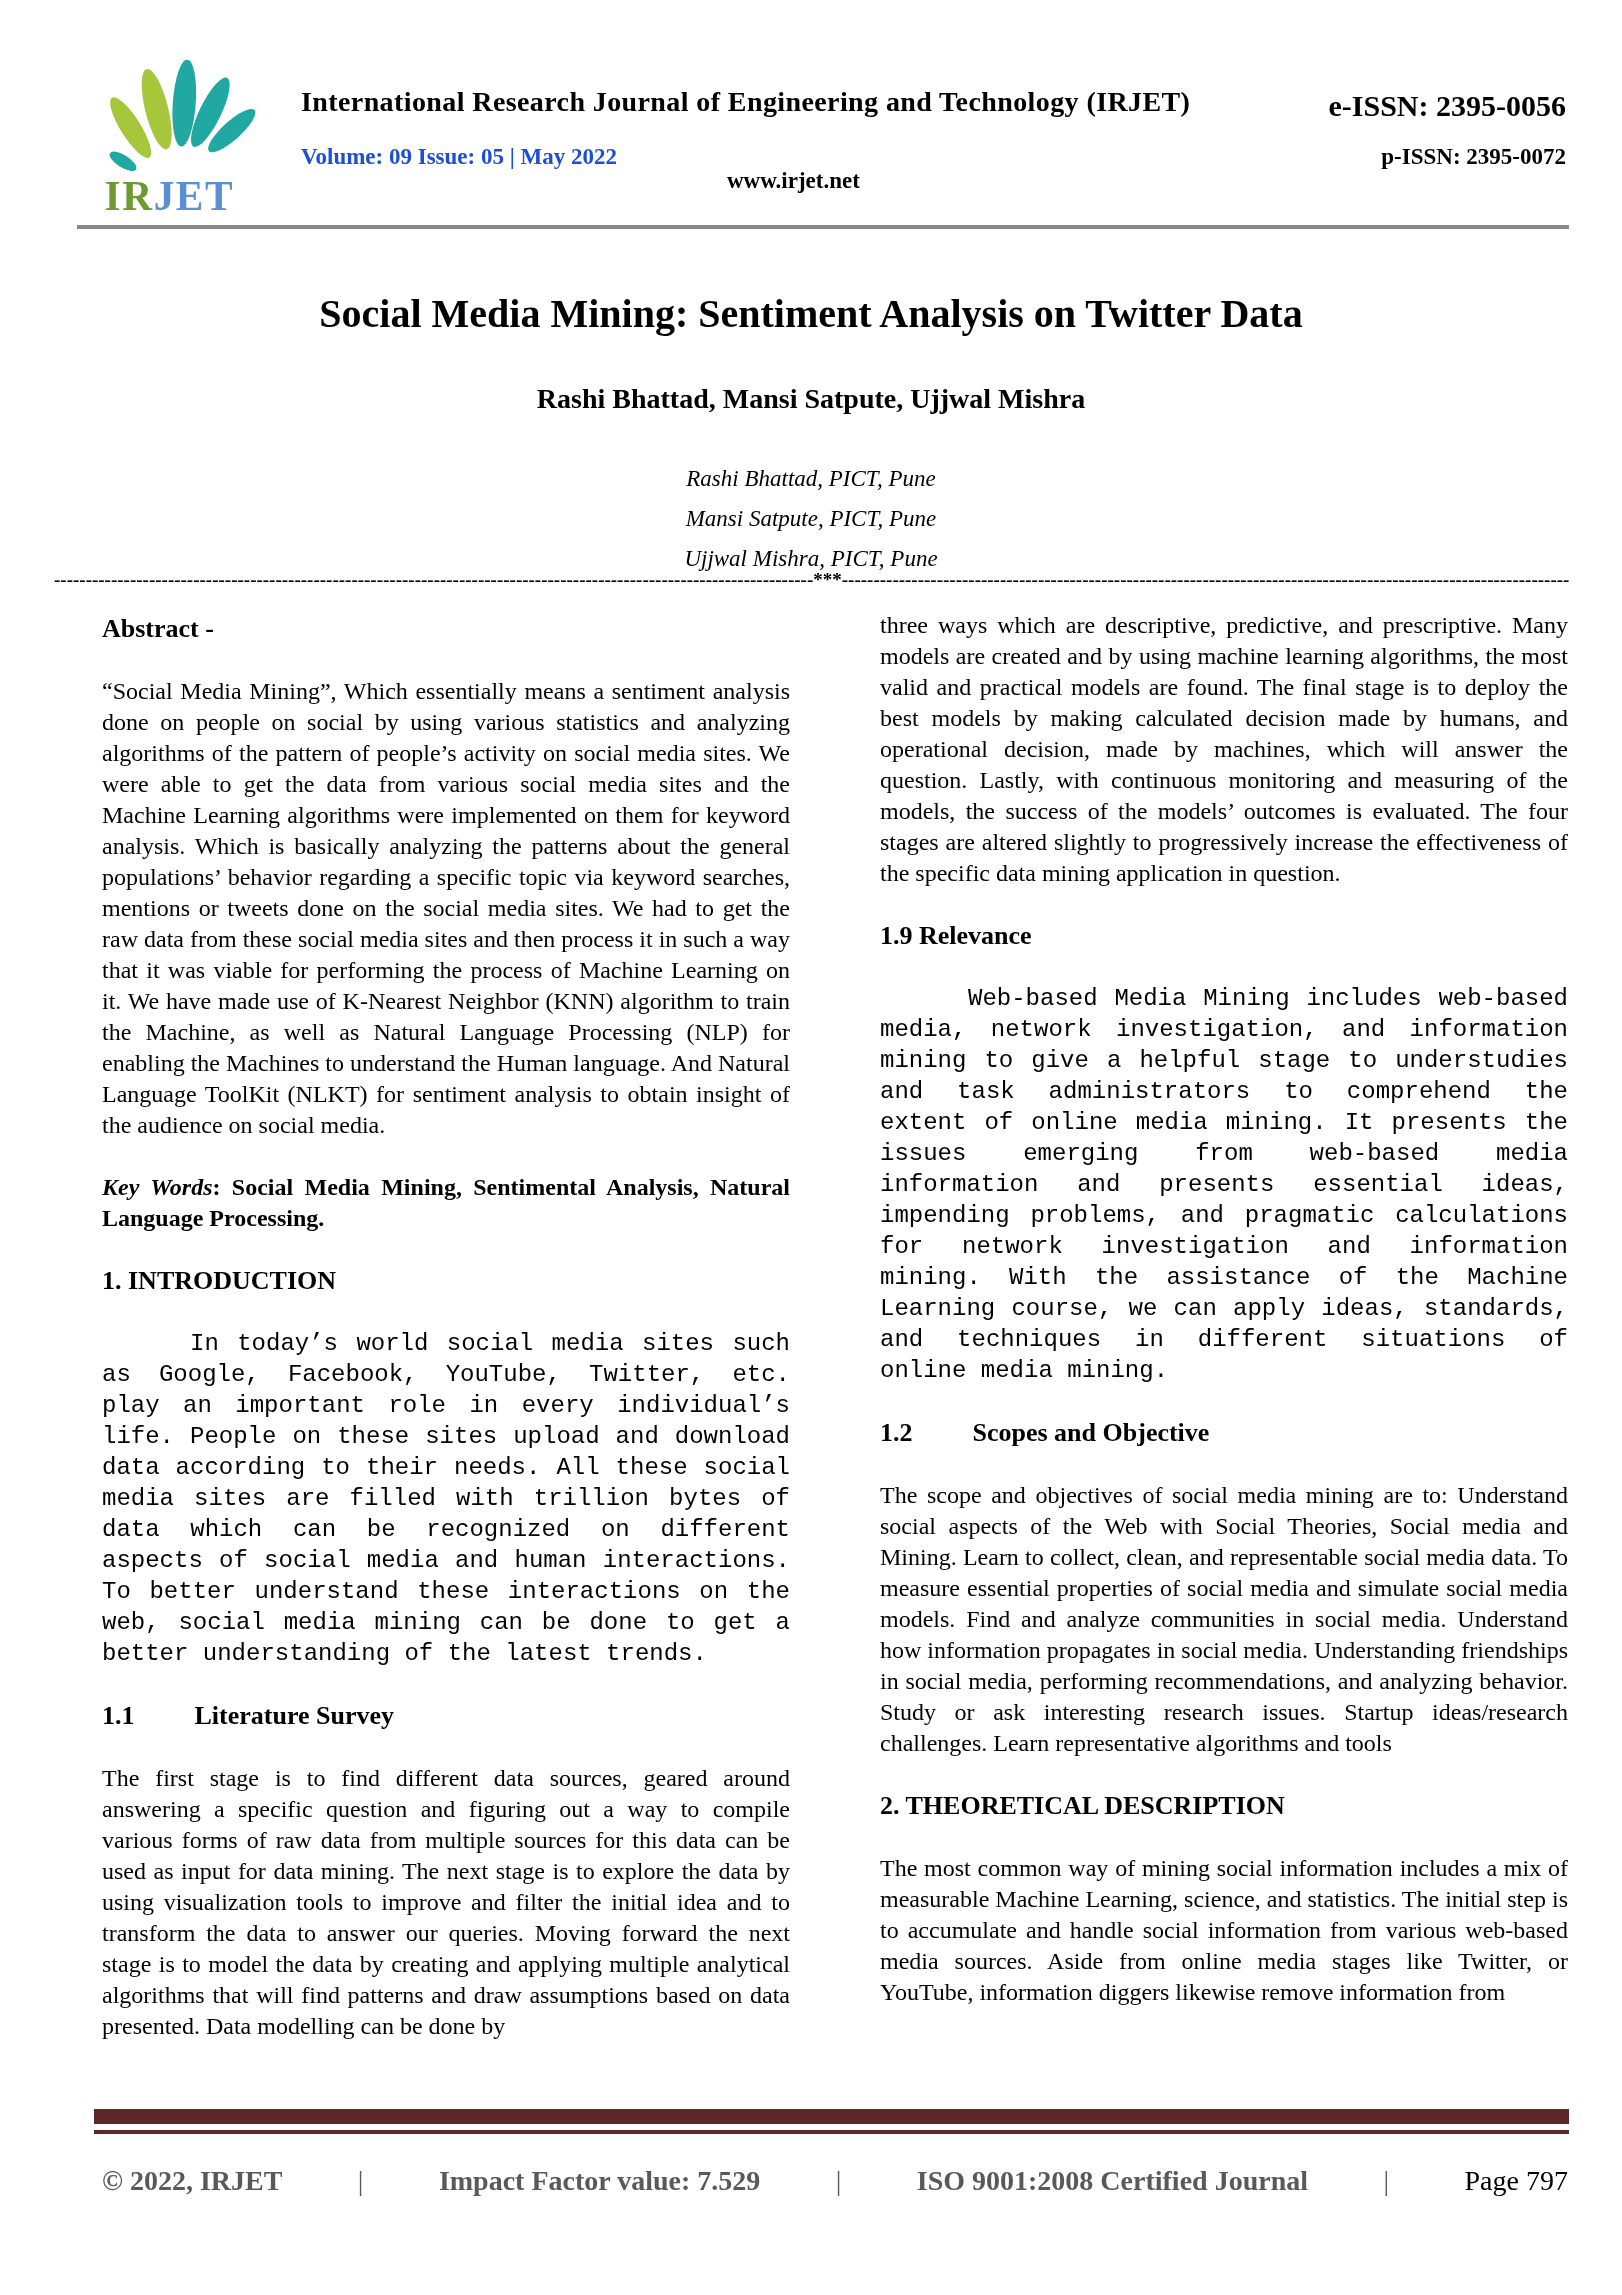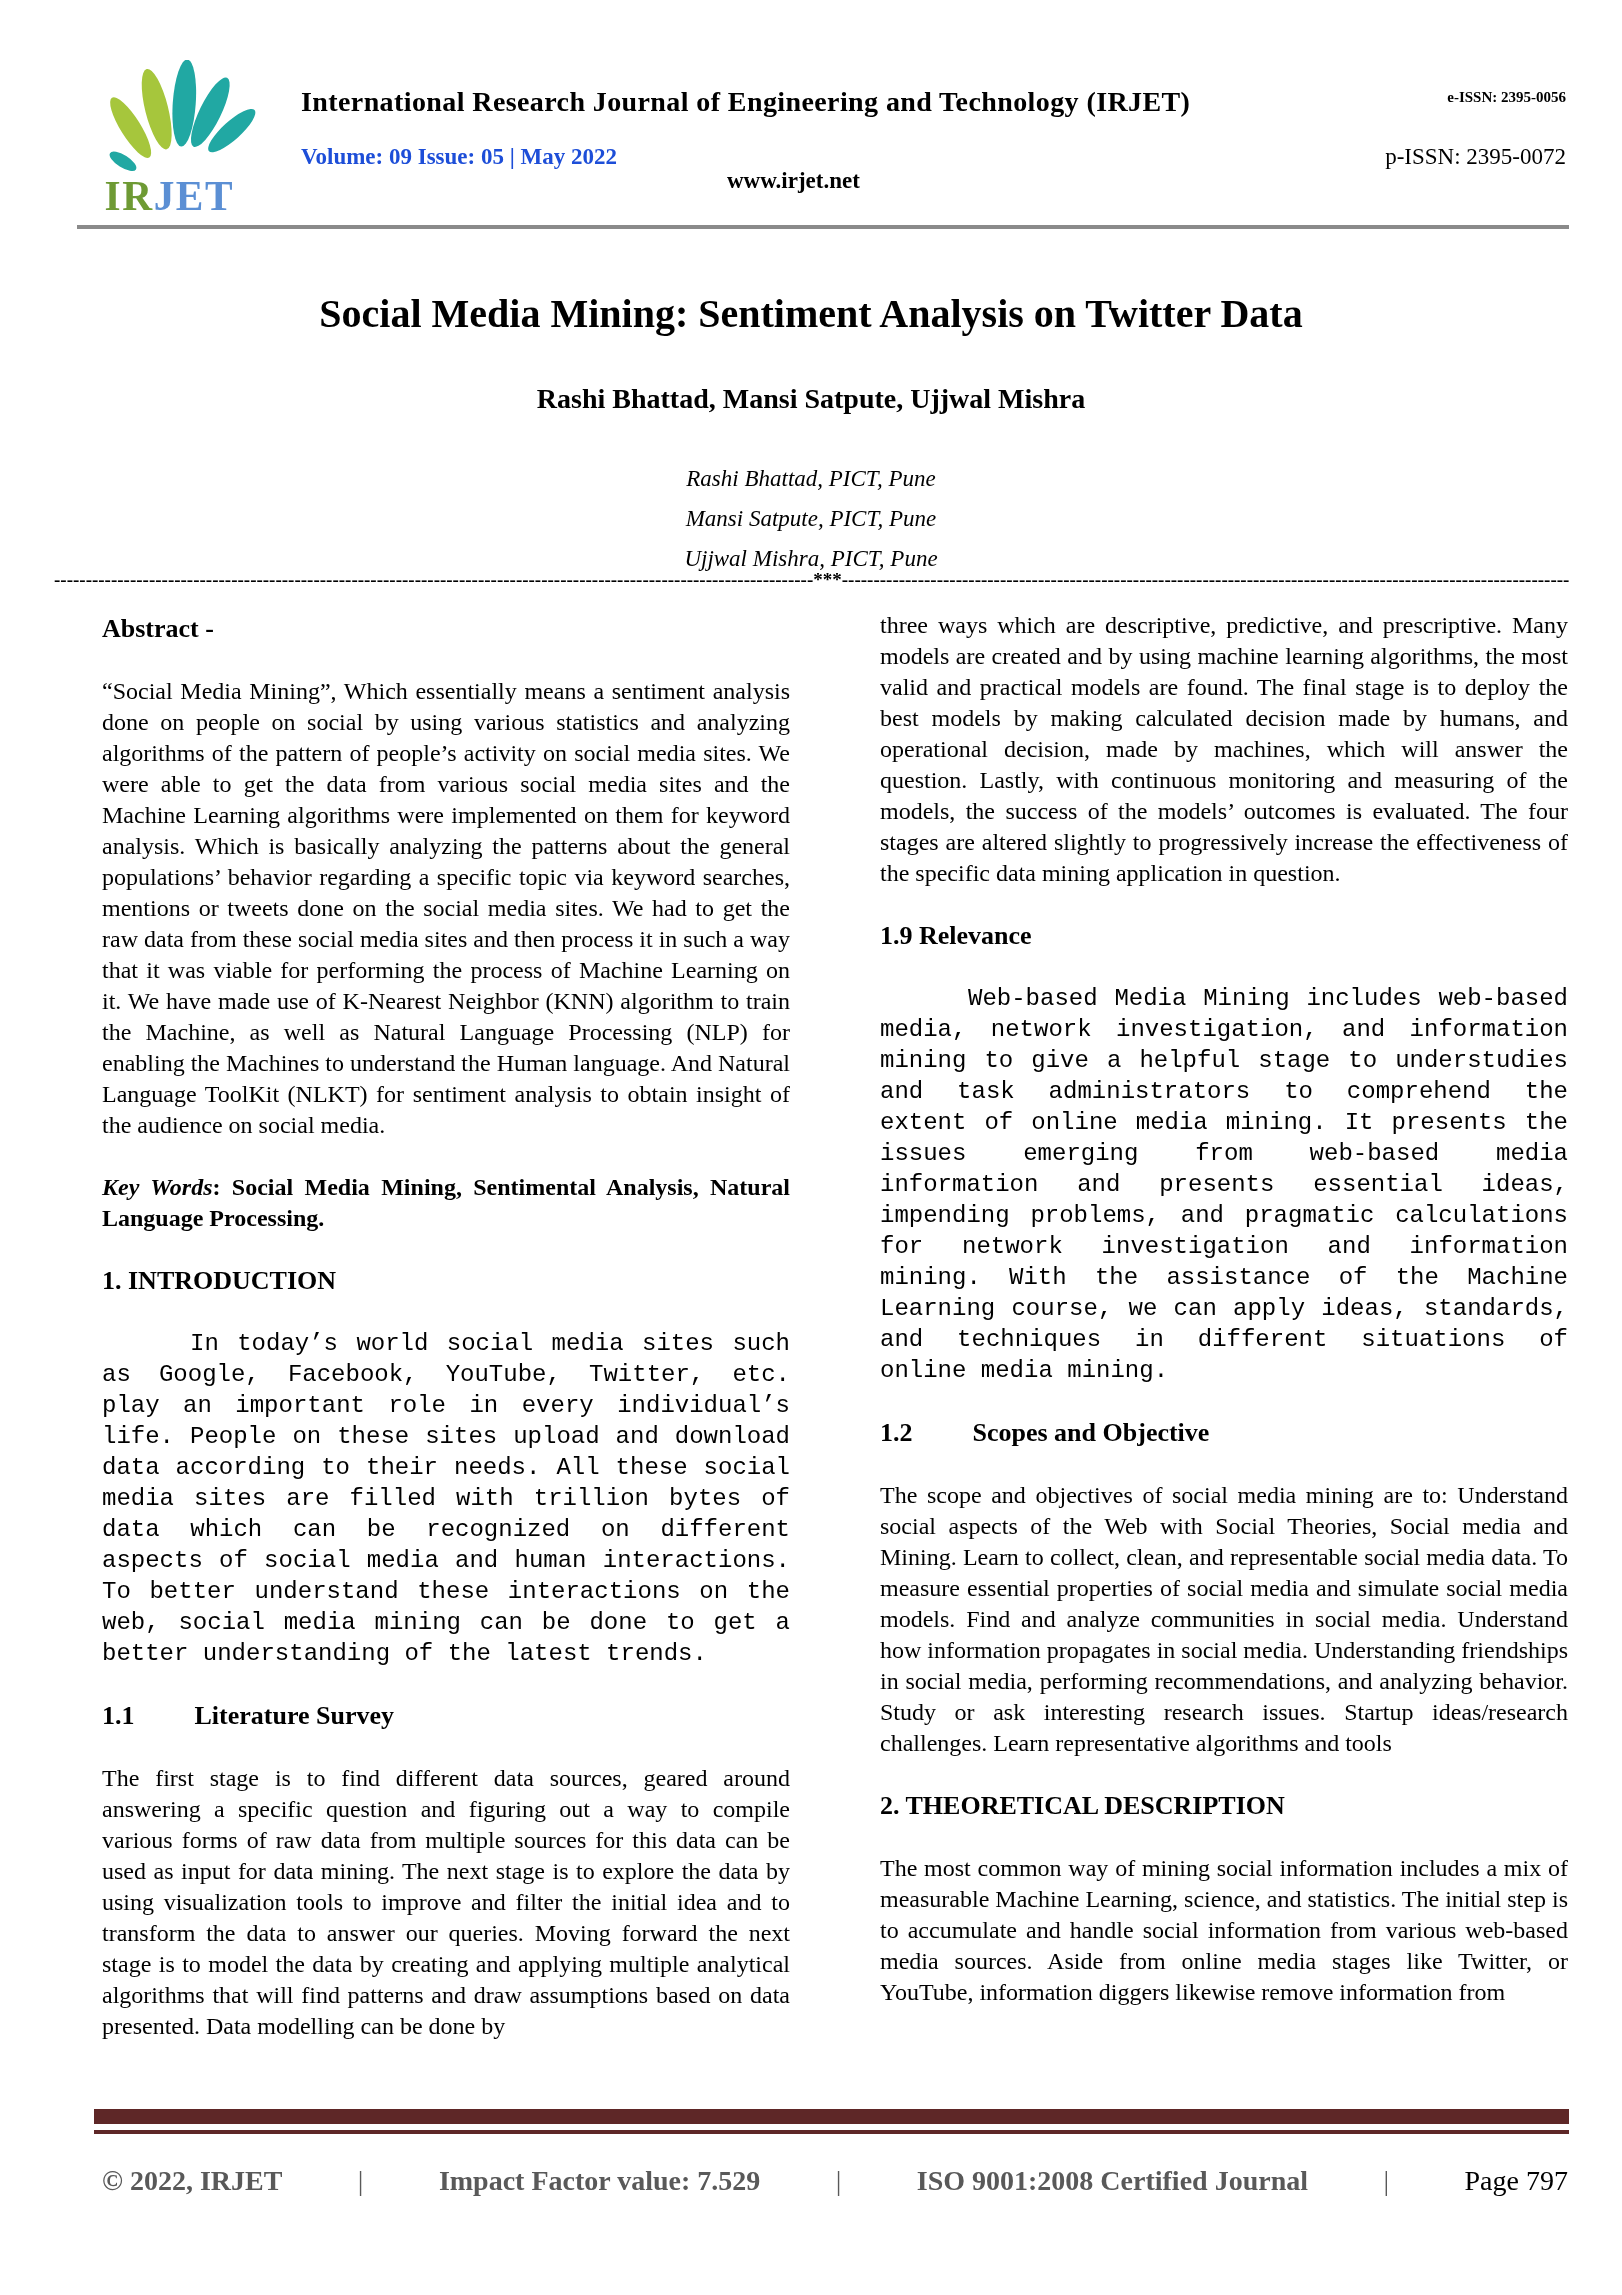--- a/index.html
+++ b/index.html
@@ -10,24 +10,24 @@
     font-family:"Liberation Serif","DejaVu Serif",serif;
     color:#000;
     overflow:hidden;
   }
   
   .logo { position:absolute; left:100px; top:60px; width:167px; height:165px; }
   .journal-name {
     position:absolute; left:301px; top:86px; width:1074px;
     font-size:28px; font-weight:bold; letter-spacing:0.4px;
   }
-  .e-issn { position:absolute; right:56px; top:89px; font-size:15px; font-weight:bold; }
+  .e-issn { position:absolute; right:56px; top:89px; font-size:30px; font-weight:bold; }
   .volume-line { position:absolute; left:301px; top:144px; font-size:23px; font-weight:bold; color:#1d4ed8; }
   .website { position:absolute; left:727px; top:144px; font-size:23px; font-weight:bold;margin-top:24px; }
-  .p-issn { position:absolute; right:56px; top:144px; font-size:23px; font-weight:normal; }
+  .p-issn { position:absolute; right:56px; top:144px; font-size:23px; font-weight:bold; }
   .header-rule { position:absolute; left:77px; top:225px; width:1492px; height:3.8px; background:#8a8a8a; }
 
   
   .paper-title { position:absolute; left:0; top:290px; width:100%; text-align:center; font-size:40px; font-weight:bold; }
   .authors     { position:absolute; left:0; top:383px; width:100%; text-align:center; font-size:28px; font-weight:bold; }
   .affiliations{ position:absolute; left:0; top:459px; width:100%; text-align:center;
                  font-size:23px; font-style:italic; line-height:40px; }
   .separator   { position:absolute; left:54px; top:569px; width:1515px; height:28px;
                  font-size:19px; font-weight:bold; white-space:nowrap; overflow:hidden;
                  text-align:center; letter-spacing:0px; }

